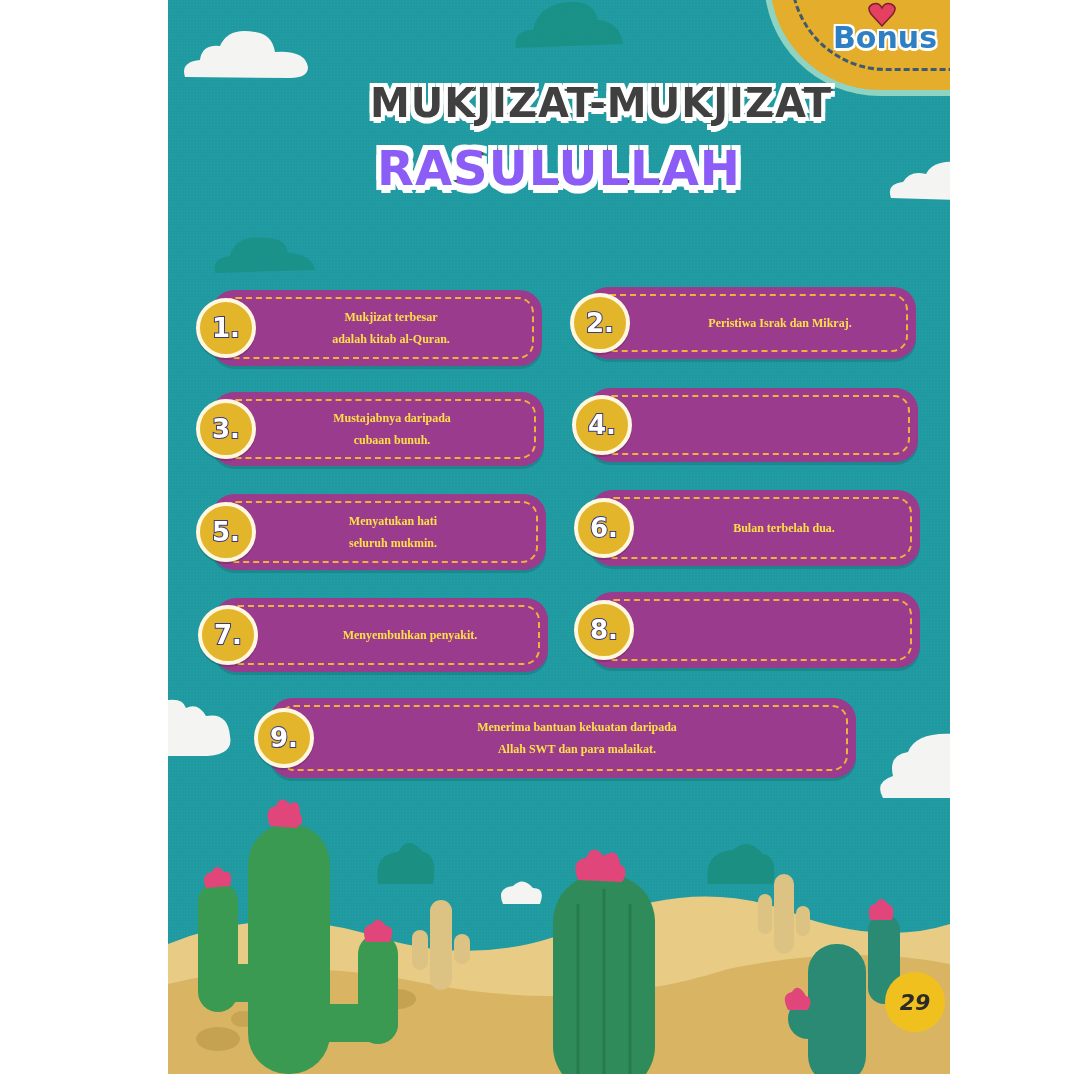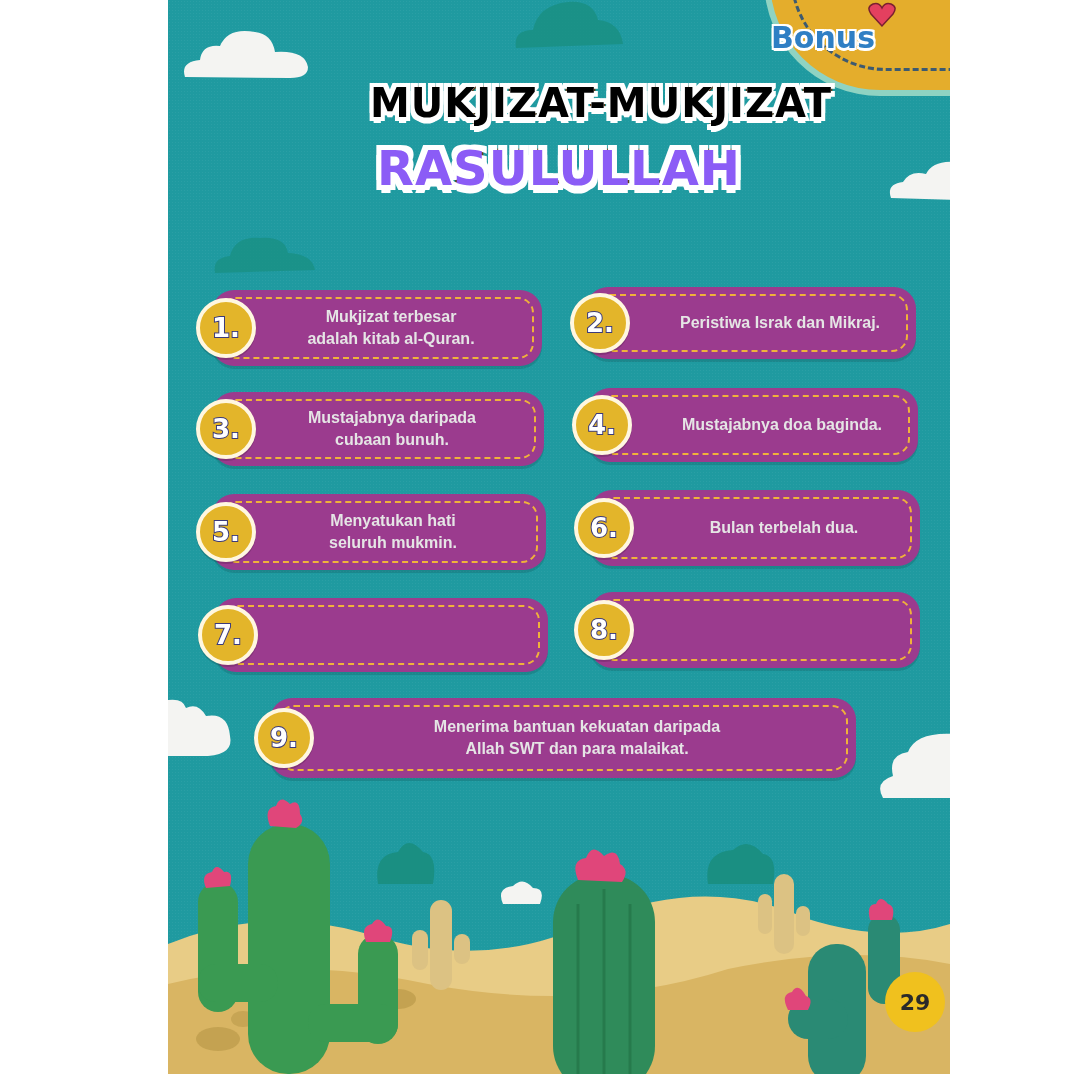--- a/index.html
+++ b/index.html
@@ -21,33 +21,33 @@
     background: #e4ad2c; border-radius: 0 0 0 110px;
     box-shadow: 0 0 0 6px #8fd3c2;
   }
   .bonus-stitch {
     position: absolute; left: 20px; top: 0; width: 190px; height: 128px;
     border-bottom: 3px dashed #3d5a70; border-left: 3px dashed #3d5a70;
     border-radius: 0 0 0 96px;
   }
   .bonus-heart { position: absolute; left: 868px; top: 2px; }
   .bonus-label {
-    position: absolute; left: 758px; top: 20px; width: 130px; text-align: center;
+    position: absolute; left: 820px; top: 20px; width: 130px; text-align: center;
     font-family: "DejaVu Sans", sans-serif; font-weight: bold; font-size: 30px; color: #2f7fc4;
     text-shadow: -2px -2px 0 #fff, 2px -2px 0 #fff, -2px 2px 0 #fff, 2px 2px 0 #fff, 0 3px 0 #fff;
   }
 
   .title-top, .title-main {
     position: absolute; left: 0; width: 100%; text-align: center;
     font-family: "DejaVu Sans", sans-serif; font-weight: bold; letter-spacing: 1px;
     -webkit-text-stroke: 3px #5c3b17; paint-order: stroke fill;
   }
   .title-top {
     left: 168px; width: 866px;
-    top: 80px; font-size: 40px; color: #000000;
+    top: 80px; font-size: 40px; color: #404040;
     text-shadow: 0 0 0 #fff, -4px -4px 0 #fff, 4px -4px 0 #fff, -4px 4px 0 #fff, 4px 4px 0 #fff, 0 6px 0 #fff;
   }
   .title-main {
     left: 168px; width: 782px;
     top: 140px; font-size: 48px; color: #8b5cf6;
     text-shadow: -5px -5px 0 #fff, 5px -5px 0 #fff, -5px 5px 0 #fff, 5px 5px 0 #fff, 0 8px 0 #fff;
   }
 
   .card {
     position: absolute; background: #9b3b8e; border-radius: 22px;
@@ -62,33 +62,33 @@
     position: absolute; left: -16px; top: 50%; transform: translateY(-50%);
     width: 52px; height: 52px; border-radius: 50%;
     background: #e3b52a; border: 4px solid #fff7e0;
     display: flex; align-items: center; justify-content: center;
     font-weight: bold; font-size: 26px; color: #ffffff;
     -webkit-text-stroke: 2px #3b3a7a; paint-order: stroke fill;
     box-shadow: 0 2px 0 rgba(0,0,0,0.15);
     z-index: 2;
   }
   .card-text {
-    position: relative; z-index: 1; flex: 1; color: #e5e5e5;
-    font-family: Liberation Sans, sans-serif; font-weight: bold; font-size: 16px;
+    position: relative; z-index: 1; flex: 1; color: #fde047;
+    font-family: Liberation Serif, serif; font-weight: bold; font-size: 12px;
     line-height: 22px; white-space: pre-line;
   }
   .center { text-align: center; padding-left: 50px; padding-right: 22px; }
   .left { text-align: center; padding-left: 58px; }
 
   .desert { position: absolute; left: 0; bottom: 0; }
   .page-num {
     position: absolute; left: 885px; top: 972px; width: 60px; height: 60px;
     border-radius: 50%; background: #f0c11e;
     display: flex; align-items: center; justify-content: center;
-    font-family: "DejaVu Sans", sans-serif; font-weight: bold; font-size: 22px; color: #2a2a2a;
+    font-family: "DejaVu Sans", sans-serif; font-weight: bold; font-size: 22px; color: #2a2a2a; font-style: italic;
   }
 </style>
 </head>
 <body>
 
 <div class="page">
 
   <div class="cloud" style="left:12px;top:22px;">
     <svg width="130" height="60" viewBox="0 0 130 60">
         <path d="M5 55 Q0 40 20 38 Q22 22 40 24 Q48 5 75 10 Q92 12 95 30 Q125 28 128 45 Q128 56 110 56 Z" fill="#f4f4f2"></path>
@@ -190,33 +190,33 @@
   <div class="badge">2.</div>
   <div class="card-text left">Peristiwa Israk dan Mikraj.</div>
 </div>
 <div class="card" style="left:212px;top:392px;width:332px;height:74px;">
   <div class="badge">3.</div>
   <div class="card-text center">Mustajabnya daripada
 cubaan bunuh.</div>
 </div>
 <div class="card" style="left:588px;top:388px;width:330px;height:74px;">
   <div class="badge">4.</div>
-  <div class="card-text left">Mustajabnya doa baginda.</div>
 </div>
 <div class="card" style="left:212px;top:494px;width:334px;height:76px;">
   <div class="badge">5.</div>
   <div class="card-text center">Menyatukan hati
 seluruh mukmin.</div>
 </div>
 <div class="card" style="left:590px;top:490px;width:330px;height:76px;">
   <div class="badge">6.</div>
   <div class="card-text left">Bulan terbelah dua.</div>
 </div>
 <div class="card" style="left:214px;top:598px;width:334px;height:74px;">
   <div class="badge">7.</div>
+  <div class="card-text left">Menyembuhkan penyakit.</div>
 </div>
 <div class="card" style="left:590px;top:592px;width:330px;height:76px;">
   <div class="badge">8.</div>
 </div>
 <div class="card" style="left:270px;top:698px;width:586px;height:80px;">
   <div class="badge">9.</div>
   <div class="card-text center">Menerima bantuan kekuatan daripada
 Allah SWT dan para malaikat.</div>
 </div>
 

